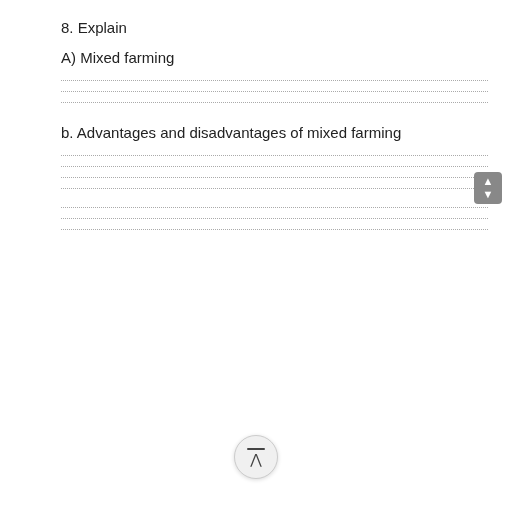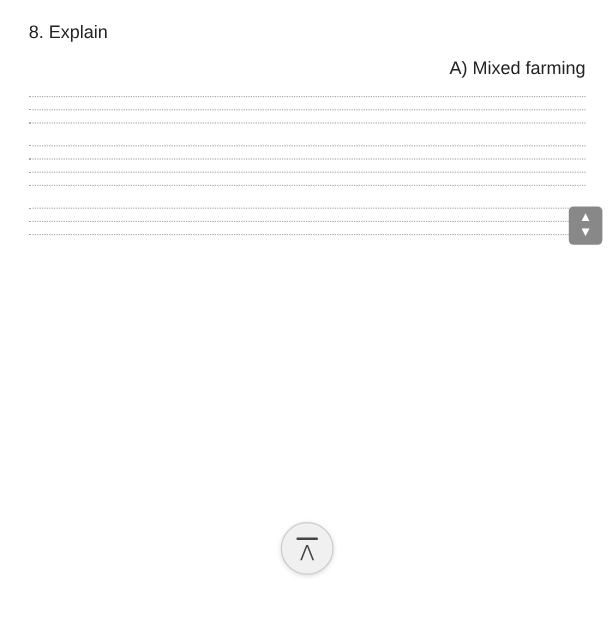--- a/index.html
+++ b/index.html
@@ -15,20 +15,21 @@
       min-height: 515px;
       overflow: hidden;
       position: relative;
     }
 
     .page-content {
       padding: 16px 24px;
       font-size: 15px;
       color: #222;
       line-height: 1.6;
+      margin-left: 37px;
     }
 
     .question-number {
       font-size: 15px;
       margin-bottom: 6px;
     }
 
     .sub-question {
       font-size: 15px;
       margin-bottom: 6px;
@@ -36,21 +37,20 @@
 
     .dotted-line {
       border: none;
       border-bottom: 1.5px dotted #aaa;
       margin: 10px 0;
       width: 100%;
     }
 
     .section-gap {
       margin-bottom: 8px;
-      text-align: right;
     }
 
     .scroll-btn {
       position: absolute;
       right: 10px;
       background: #888;
       border-radius: 4px;
       width: 28px;
       display: flex;
       flex-direction: column;
@@ -112,20 +112,21 @@
   <div class="question-number">8. Explain</div>
 
   <div class="sub-question section-gap">A) Mixed farming</div>
 
   <hr class="dotted-line">
   <hr class="dotted-line">
   <hr class="dotted-line">
 
   <div style="margin-top: 18px;"></div>
 
+  <div class="sub-question section-gap" style="padding-right: 40px;">b. Advantages and disadvantages of mixed farming</div>
 
   <hr class="dotted-line">
   <hr class="dotted-line">
   <hr class="dotted-line">
   <hr class="dotted-line">
 
   <div style="margin-top: 18px;"></div>
 
 
   <hr class="dotted-line">

